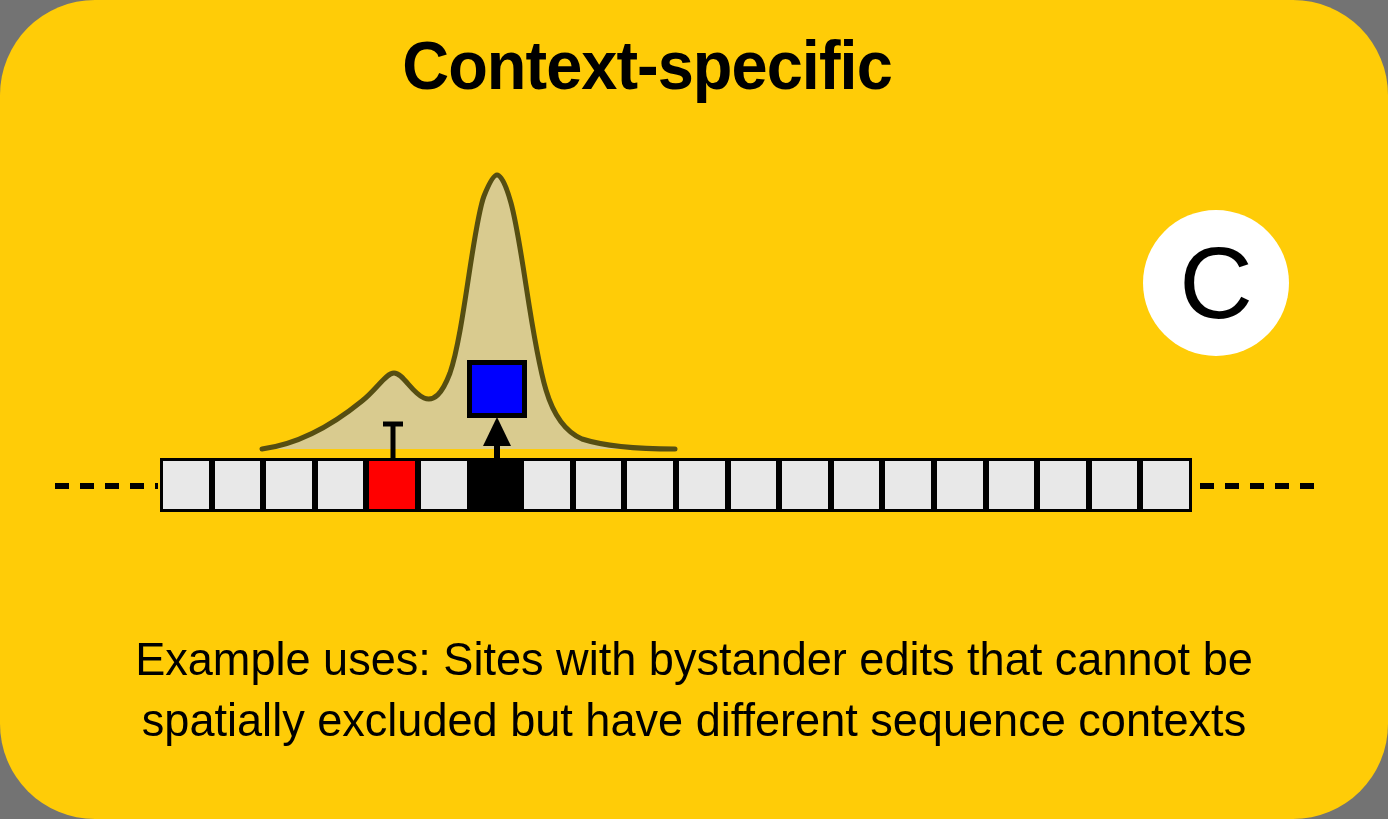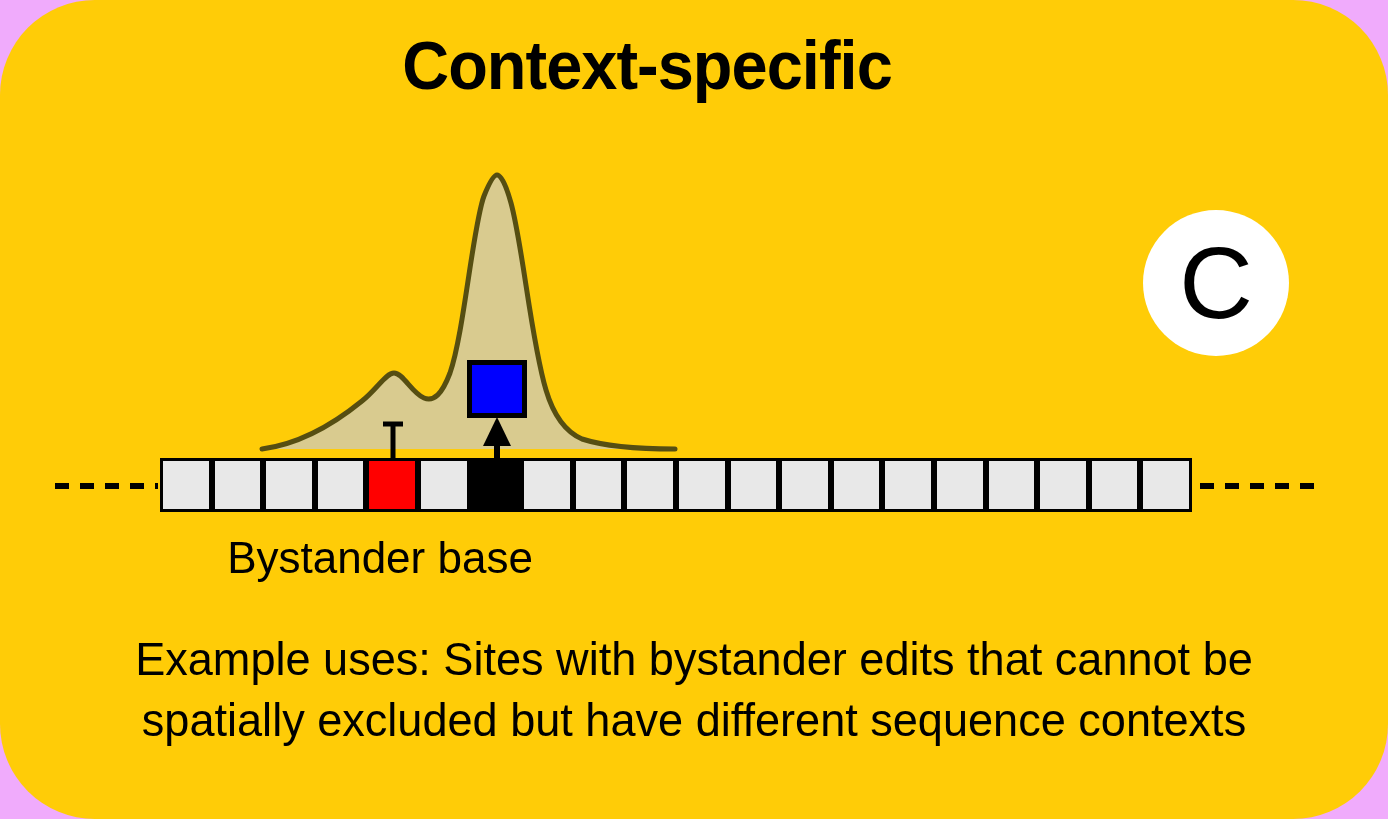--- a/index.html
+++ b/index.html
@@ -1,16 +1,16 @@
 <!DOCTYPE html>
 <html style="--card-bg: #FFCC07; --page-bg: #FFFFFF; --curve-fill: #D9CB8F; --curve-stroke: #564E12; --cell-bg: #E8E8E8; --cell-border: #000000; --bystander-cell: #FF0000; --target-cell: #000000; --edited-square: #0000FF; --badge-bg: #FFFFFF; --text: #000000;"><head>
 <meta charset="utf-8">
 <style>
   html,body{margin:0;padding:0;background:#ffffff;font-family:"Liberation Sans",sans-serif;}
-  #canvas{position:relative;width:1388px;height:819px;background:#f0abfc;overflow:hidden;}
+  #canvas{position:relative;width:1388px;height:819px;background:#737373;overflow:hidden;}
 
   .card{position:absolute;inset:0;background:var(--card-bg,#FFCC07);border-radius:95px;}
 
   .title{position:absolute;top:26px;left:-47px;width:100%;text-align:center;
          font-size:69px;font-weight:bold;color:var(--text,#000);
          transform:scaleX(.94);letter-spacing:-1px;}
 
   .badge{position:absolute;left:1143px;top:210px;width:146px;height:146px;
          background:var(--badge-bg,#fff);border-radius:50%;
          display:flex;align-items:center;justify-content:center;}
@@ -88,20 +88,19 @@
       <div class="cell"></div>
       <div class="cell"></div>
       <div class="cell"></div>
       <div class="cell"></div>
       <div class="cell"></div>
       <div class="cell"></div>
     </div>
 
   <div class="edit-square"></div>
 
-  <div class="bystander-label">Bystander base</div>
 
   <div class="caption">
     <div>Example uses: Sites with bystander edits that cannot be</div>
     <div>spatially excluded but have different sequence contexts</div>
   </div>
 
 </div>
 
 </body></html>

